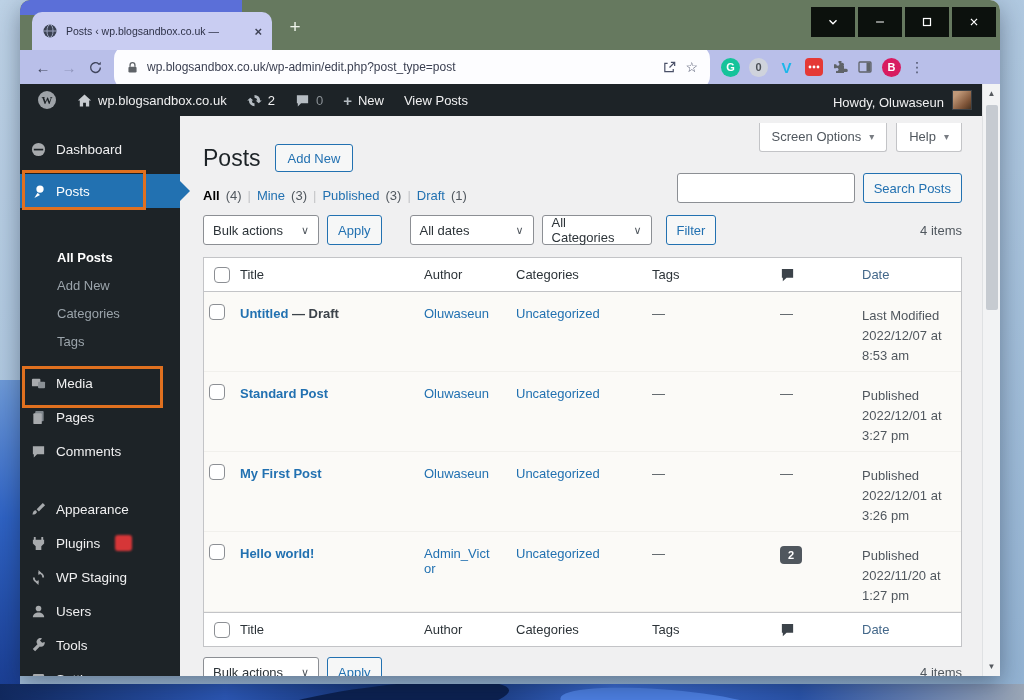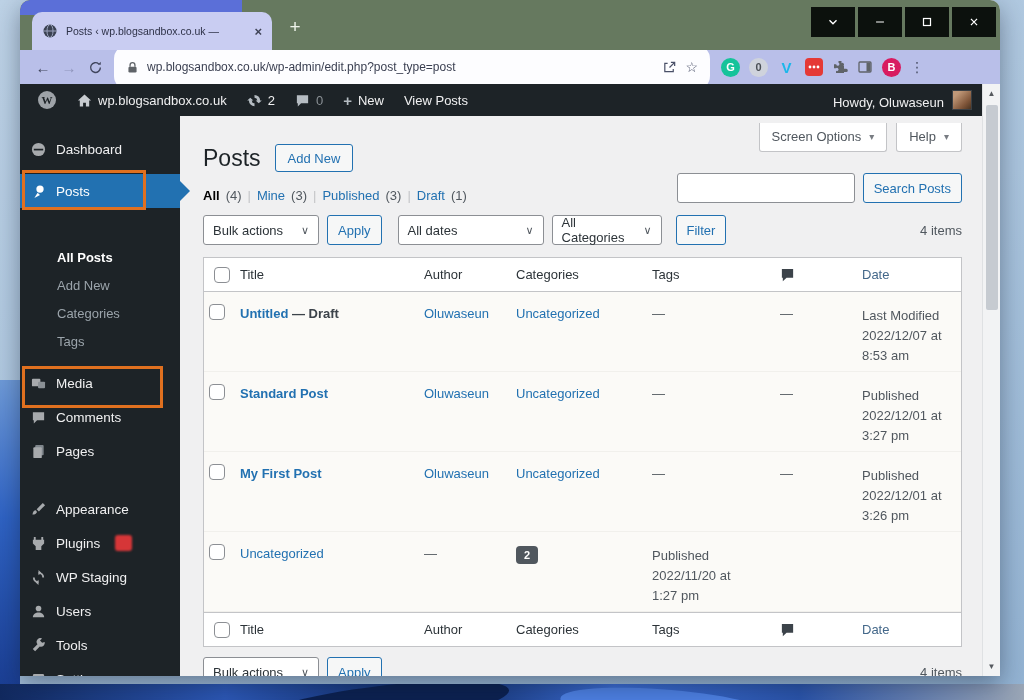--- a/index.html
+++ b/index.html
@@ -94,21 +94,21 @@
   .f-count { color:#50575e; }
   .sep { color:#c3c4c7; }
 
   .search-box { position:absolute; top:57px; right:20px; display:flex; gap:8px; }
   .search-input { width:178px; height:30px; border:1px solid #8c8f94; border-radius:3px; background:#fff; padding:0 8px; font-size:13px; }
 
   .tablenav { margin-top:12px; display:flex; align-items:center; font-size:13px; color:#2c3338; }
   .select { display:flex; align-items:center; justify-content:space-between; gap:10px; background:#fff;
     border:1px solid #8c8f94; border-radius:3px; height:30px; padding:0 9px; }
   .sel-chev { font-size:11px; color:#50575e; }
-  .w-bulk { width:116px; } .w-dates { width:146px; margin-left:16px; } .w-cats { width:110px; margin-left:8px; }
+  .w-bulk { width:116px; } .w-dates { width:124px; margin-left:28px; } .w-cats { width:110px; margin-left:8px; }
   .ml8 { margin-left:8px; } .ml14 { margin-left:14px; }
   .items-count { margin-left:auto; color:#50575e; }
 
   .table { margin-top:12px; background:#fff; border:1px solid #c3c4c7; }
   .thead, .tfoot, .trow { display:grid; grid-template-columns:36px 184px 92px 136px 128px 82px 1fr; }
   .thead { height:34px; align-items:center; border-bottom:1px solid #c3c4c7; background:#fff; }
   .tfoot { height:34px; align-items:center; border-top:1px solid #c3c4c7; background:#fff; }
   .th { font-size:13px; color:#2c3338; padding-right:8px; }
   .th-date { color:#44688a; }
   .trow { min-height:80px; background:#fbfaf7; border-bottom:1px solid #f1f0ec; }
@@ -325,34 +325,34 @@
                   <rect x="1" y="3" width="9" height="8" rx="1" fill="#a7aaad"></rect>
                   <rect x="7.5" y="6" width="7.5" height="7" rx="1" fill="#8b9196"></rect>
                 </svg>
             </span>
             <span>Media</span>
           </div>
 
           <div class="menu-item">
             <span class="mi">
               <svg width="15" height="15" viewBox="0 0 16 16">
-                  <path d="M2 2.5h12v8.5H6.5L3 14.5V11H2z" fill="#a7aaad"></path>
-                </svg>
-            </span>
-            <span>Comments</span>
-          </div>
-
-          <div class="menu-item">
-            <span class="mi">
-              <svg width="15" height="15" viewBox="0 0 16 16">
                   <rect x="4.5" y="1" width="9" height="11" rx="1" fill="#7f868c"></rect>
                   <rect x="2.5" y="3.5" width="9" height="11.5" rx="1" fill="#a7aaad"></rect>
                 </svg>
             </span>
             <span>Pages</span>
+          </div>
+
+          <div class="menu-item">
+            <span class="mi">
+              <svg width="15" height="15" viewBox="0 0 16 16">
+                  <path d="M2 2.5h12v8.5H6.5L3 14.5V11H2z" fill="#a7aaad"></path>
+                </svg>
+            </span>
+            <span>Comments</span>
           </div>
 
           <div class="menu-gap"></div>
 
           <div class="menu-item">
             <span class="mi">
               <svg width="15" height="15" viewBox="0 0 16 16">
                   <path d="M12.6 1l2.4 2.4-6.6 6.6-2.4-2.4z" fill="#a7aaad"></path>
                   <path d="M5.2 8.8c-2 0-3.2 1.6-3.7 4.6 2.7-.2 4.3-1 4.9-2.8z" fill="#a7aaad"></path>
                 </svg>
@@ -516,20 +516,22 @@
               <span class="td"><a class="link">Uncategorized</a></span>
               <span class="td">—</span>
               <span class="td">—</span>
               <span class="td date-cell"><span>Published</span><br><span>2022/12/01 at 3:26 pm</span></span>
             </div>
 
             <div class="trow">
               <span class="td cb-cell">
                   <span class="checkbox"></span>
                 </span>
+              <span class="td"><a class="title-link">Hello world!</a></span>
+              <span class="td author-cell"><a class="link">Admin_Victor</a></span>
               <span class="td"><a class="link">Uncategorized</a></span>
               <span class="td">—</span>
               <span class="td"><span class="cbadge">2</span></span>
               <span class="td date-cell"><span>Published</span><br><span>2022/11/20 at 1:27 pm</span></span>
             </div>
 
             <div class="tfoot">
               <span class="cb-cell">
                   <span class="checkbox"></span>
                 </span>

